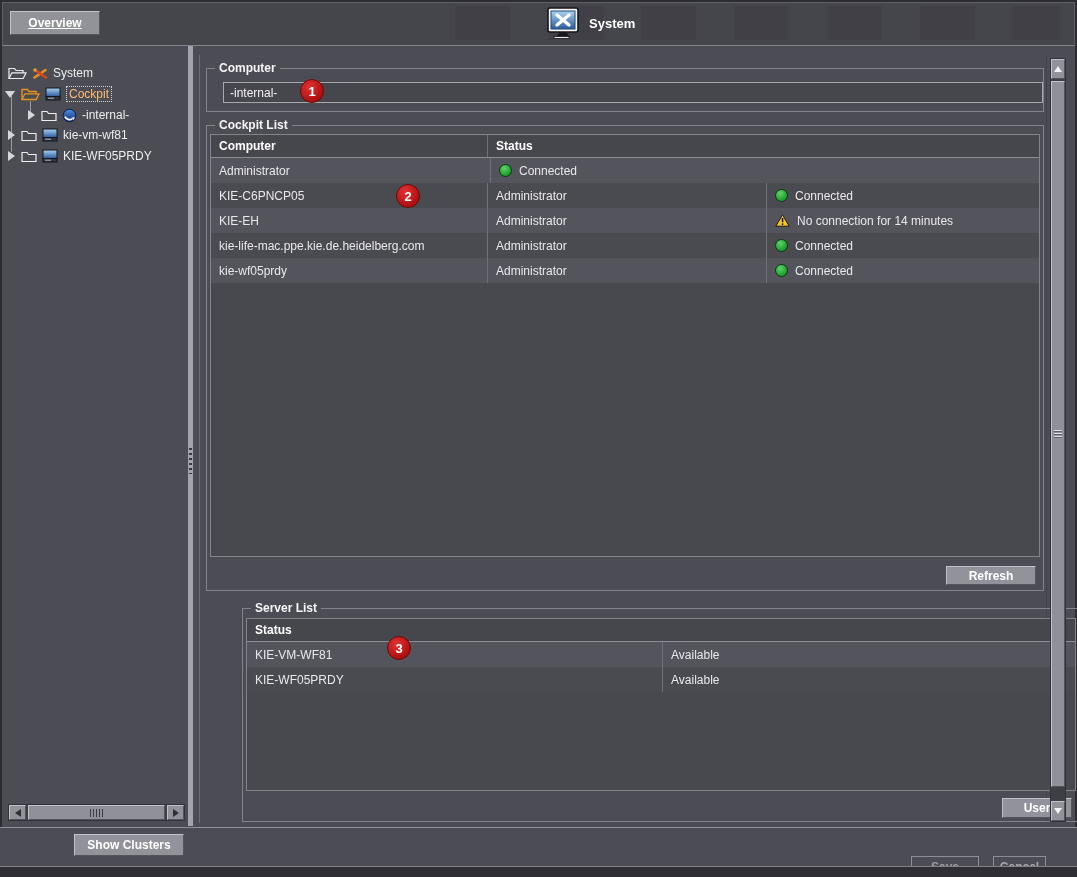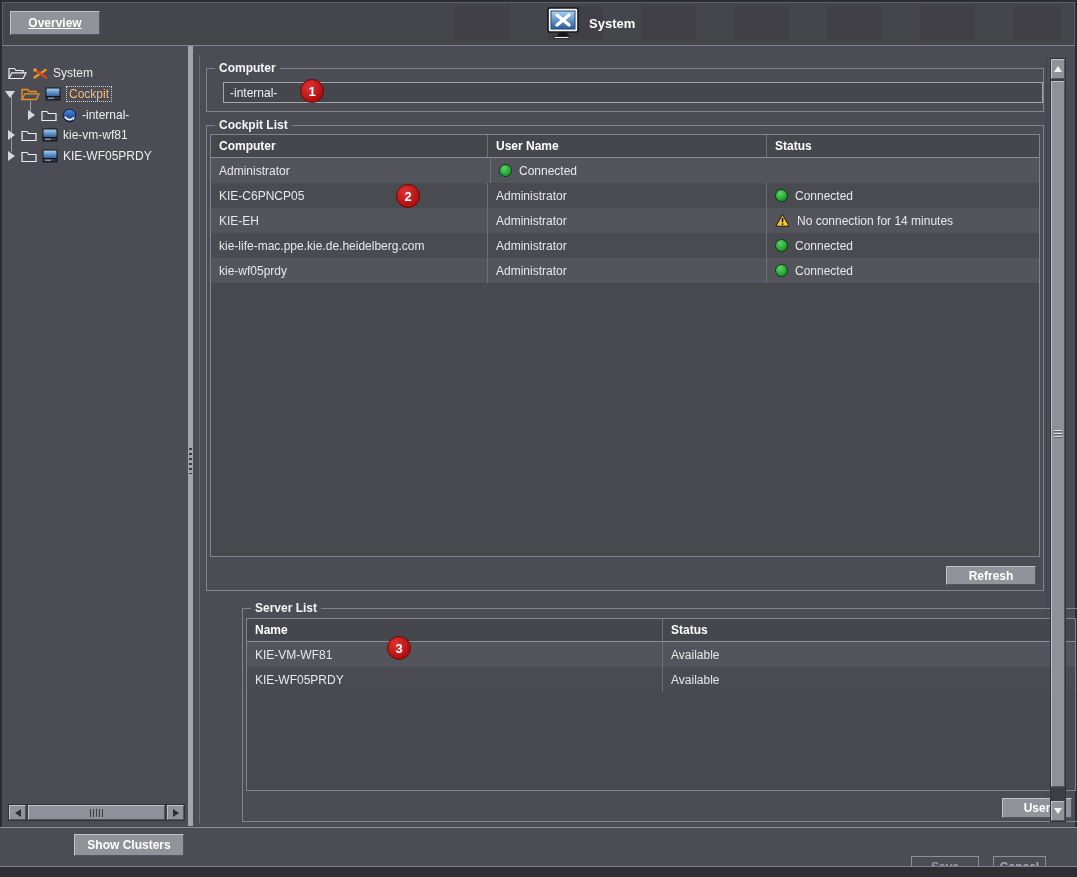--- a/index.html
+++ b/index.html
@@ -261,21 +261,20 @@
   <div class="fieldset" id="computer-fs">
     <span class="legend">Computer</span>
     <input id="computer-input" value="-internal-" style="">
   </div>
 
   <div class="fieldset" id="cockpit-fs">
     <span class="legend">Cockpit List</span>
     <div class="tbl" id="cockpit-tbl">
       <div class="thead">
         <div class="tc cw1">Computer</div>
-        <div class="tc cw2">User Name</div>
         <div class="tc cwf">Status</div>
       </div>
       <div class="trow light">
         <div class="tc cw2">Administrator</div>
         <div class="tc cwf status-cell">
           <span class="dot-green"></span>
           <span>Connected</span>
         </div>
       </div>
       <div class="trow dark">
@@ -317,21 +316,20 @@
         </div>
       </div>
     </div>
     <div class="btn3d" id="refresh-btn">Refresh</div>
   </div>
 
   <div class="fieldset" id="server-fs">
     <span class="legend">Server List</span>
     <div class="tbl" id="server-tbl">
       <div class="thead">
-        <div class="tc sw1">Name</div>
         <div class="tc cwf">Status</div>
       </div>
       <div class="trow light">
         <div class="tc sw1">KIE-VM-WF81</div>
         <div class="tc cwf">Available</div>
       </div>
       <div class="trow dark">
         <div class="tc sw1">KIE-WF05PRDY</div>
         <div class="tc cwf">Available</div>
       </div>

